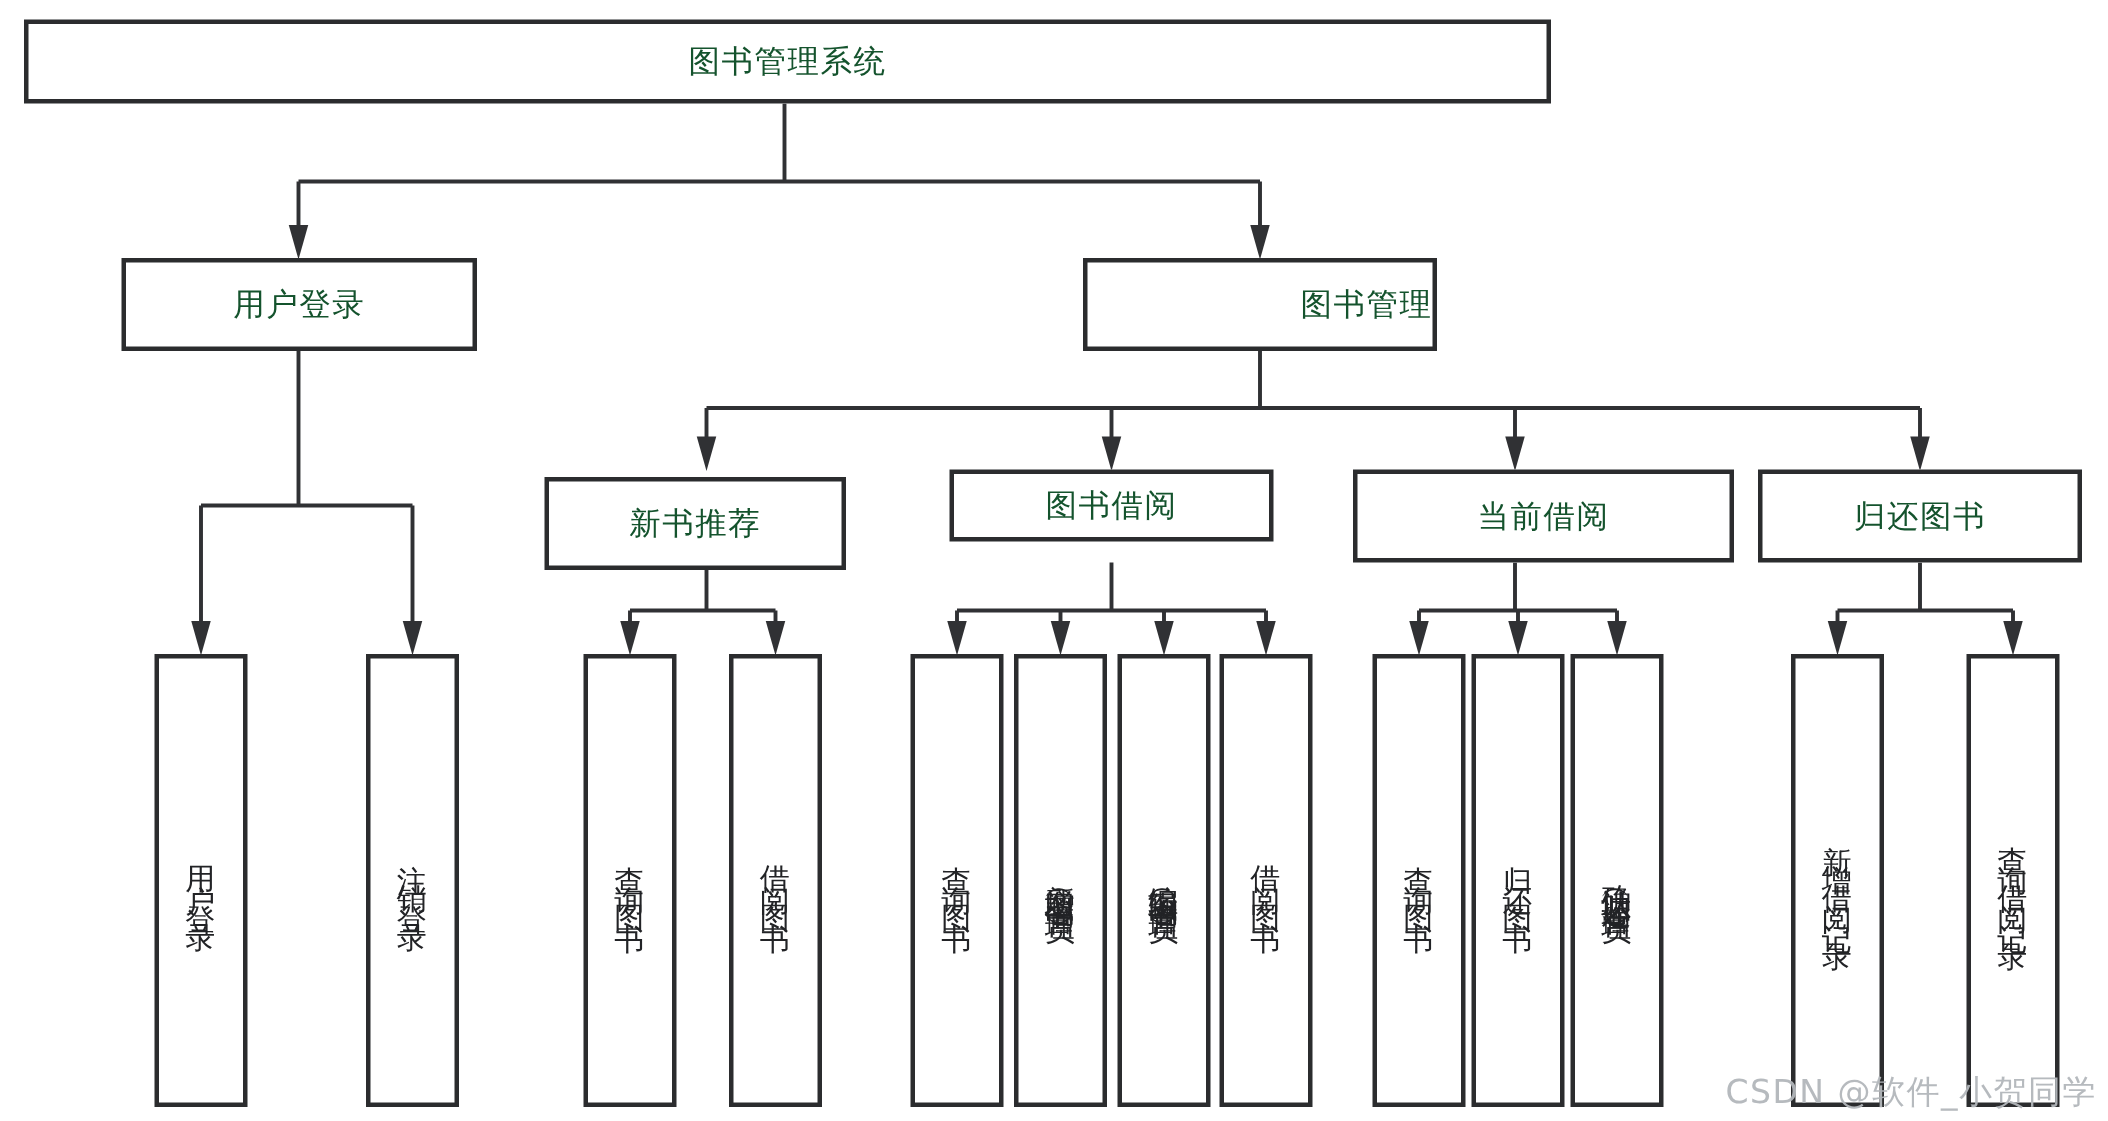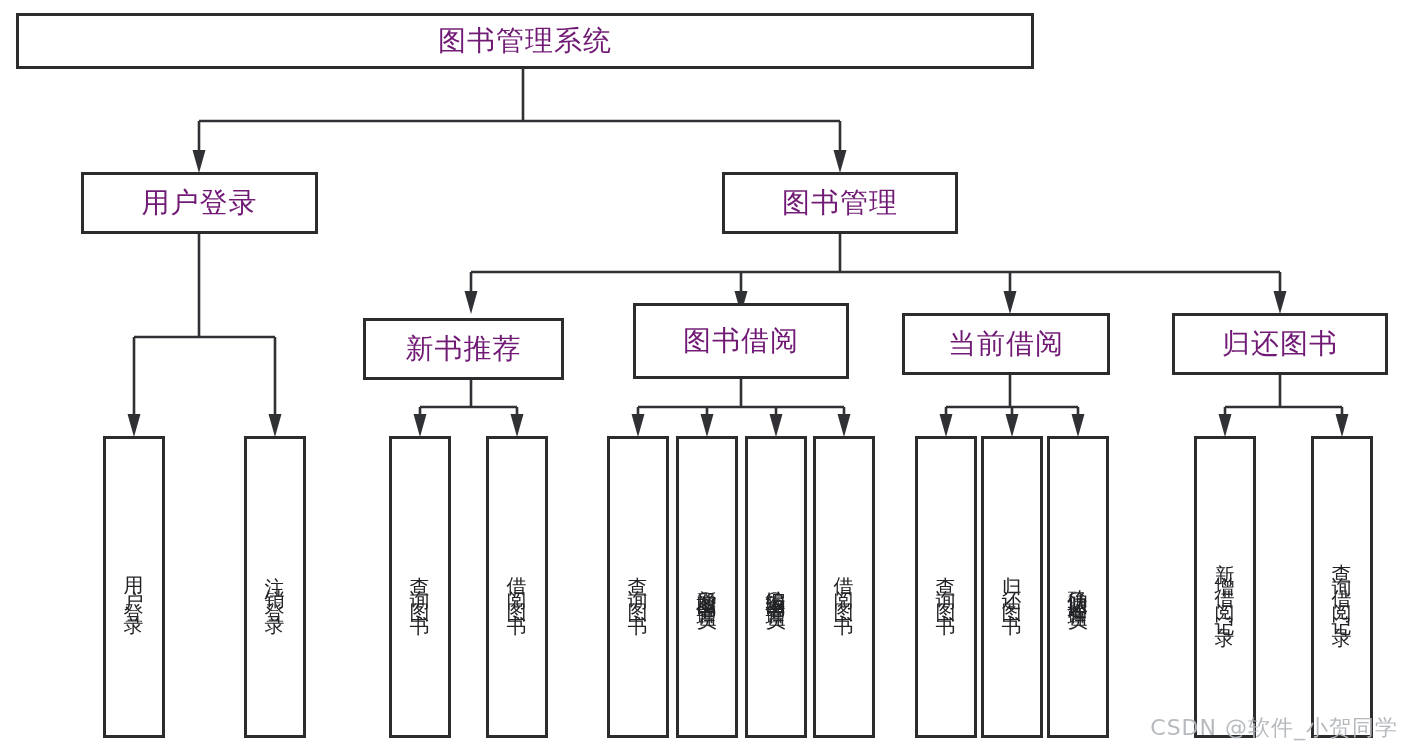--- a/index.html
+++ b/index.html
@@ -31,22 +31,22 @@
   .node {
     position: absolute;
     background: #ffffff;
     border: 3px solid #2b2c2e;
     display: flex;
     align-items: center;
     justify-content: center;
     z-index: 2;
   }
   .node .hlabel {
-    font-size: 28px;
-    color: #701a75;
+    font-size: 21px;
+    color: #14532d;
     letter-spacing: 1px;
     white-space: nowrap;
   }
   .leaf {
     position: absolute;
     top: 436px;
     width: 62px;
     height: 302px;
     background: #ffffff;
     border: 3px solid #2b2c2e;
@@ -126,31 +126,31 @@
     </g>
   </svg>
 
   <div class="node" style="left:16px; top:13px; width:1018px; height:56px;">
     <span class="hlabel">图书管理系统</span>
   </div>
 
   <div class="node" style="left:81px; top:172px; width:237px; height:62px;">
     <span class="hlabel">用户登录</span>
   </div>
-  <div class="node" style="left:722px; top:172px; width:236px; height:62px;">
+  <div class="node" style="left:722px; top:172px; width:236px; height:62px;justify-content:flex-end;">
     <span class="hlabel">图书管理</span>
   </div>
 
   <div class="node" style="left:363px; top:318px; width:201px; height:62px;">
     <span class="hlabel">新书推荐</span>
   </div>
-  <div class="node" style="left:633px; top:303px; width:216px; height:76px;">
+  <div class="node" style="left:633px; top:313px; width:216px; height:48px;">
     <span class="hlabel">图书借阅</span>
   </div>
-  <div class="node" style="left:902px; top:313px; width:208px; height:62px;">
+  <div class="node" style="left:902px; top:313px; width:254px; height:62px;">
     <span class="hlabel">当前借阅</span>
   </div>
   <div class="node" style="left:1172px; top:313px; width:216px; height:62px;">
     <span class="hlabel">归还图书</span>
   </div>
 
   <div class="leaf" style="left:103px;">
     <span class="vlabel">用户登录</span>
   </div>
   <div class="leaf" style="left:244px;">

